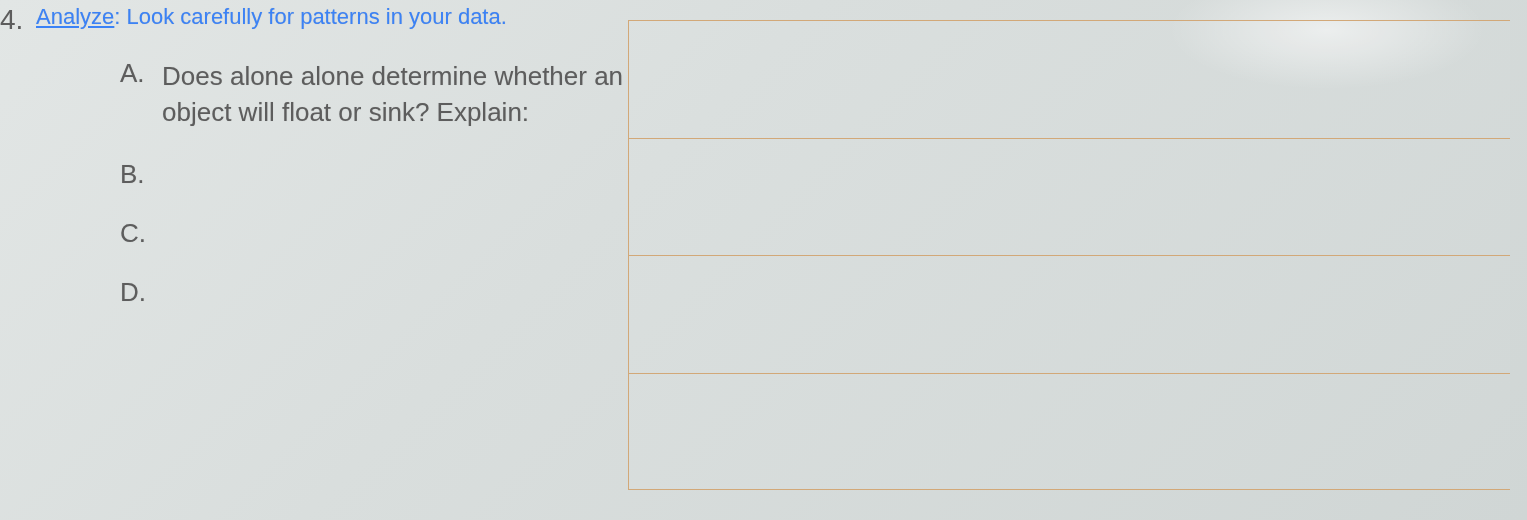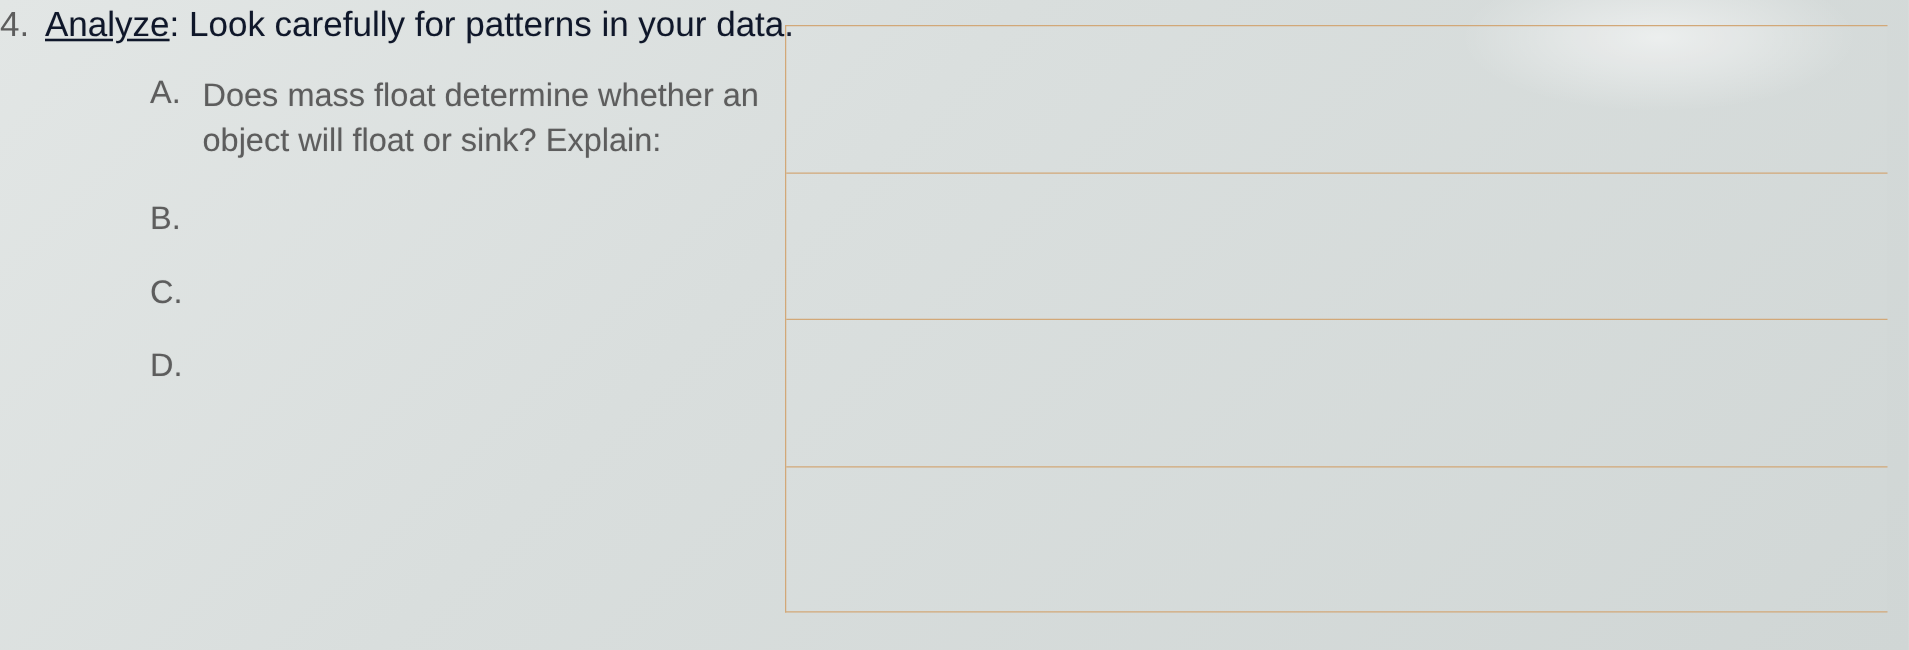--- a/index.html
+++ b/index.html
@@ -25,22 +25,22 @@
   }
   .num {
     width: 36px;
     text-align: left;
     font-size: 28px;
     padding-left: 0;
     padding-top: 0;
     color: #5d5d5d;
   }
   .heading {
-    font-size: 28px;
-    color: #0f172a;
+    font-size: 22px;
+    color: #3b82f6;
     text-shadow: 0 0 1px rgba(0,0,0,0.15);
   }
   .heading .label {
     text-decoration: underline;
   }
   .sub-list {
     margin-top: 22px;
     padding-left: 120px;
   }
   .item {
@@ -105,21 +105,21 @@
     <div class="num">4.</div>
     <div class="heading">
       <span class="label">Analyze</span><span>: Look carefully for patterns in your data.</span>
     </div>
   </div>
 
   <div class="sub-list">
 
     <div class="item">
       <div class="letter">A.</div>
-      <div class="text">Does mass float determine whether an object will float or sink? Explain:</div>
+      <div class="text">Does alone alone determine whether an object will float or sink? Explain:</div>
     </div>
 
     <div class="item">
       <div class="letter">B.</div>
     </div>
 
     <div class="item">
       <div class="letter">C.</div>
     </div>
 

